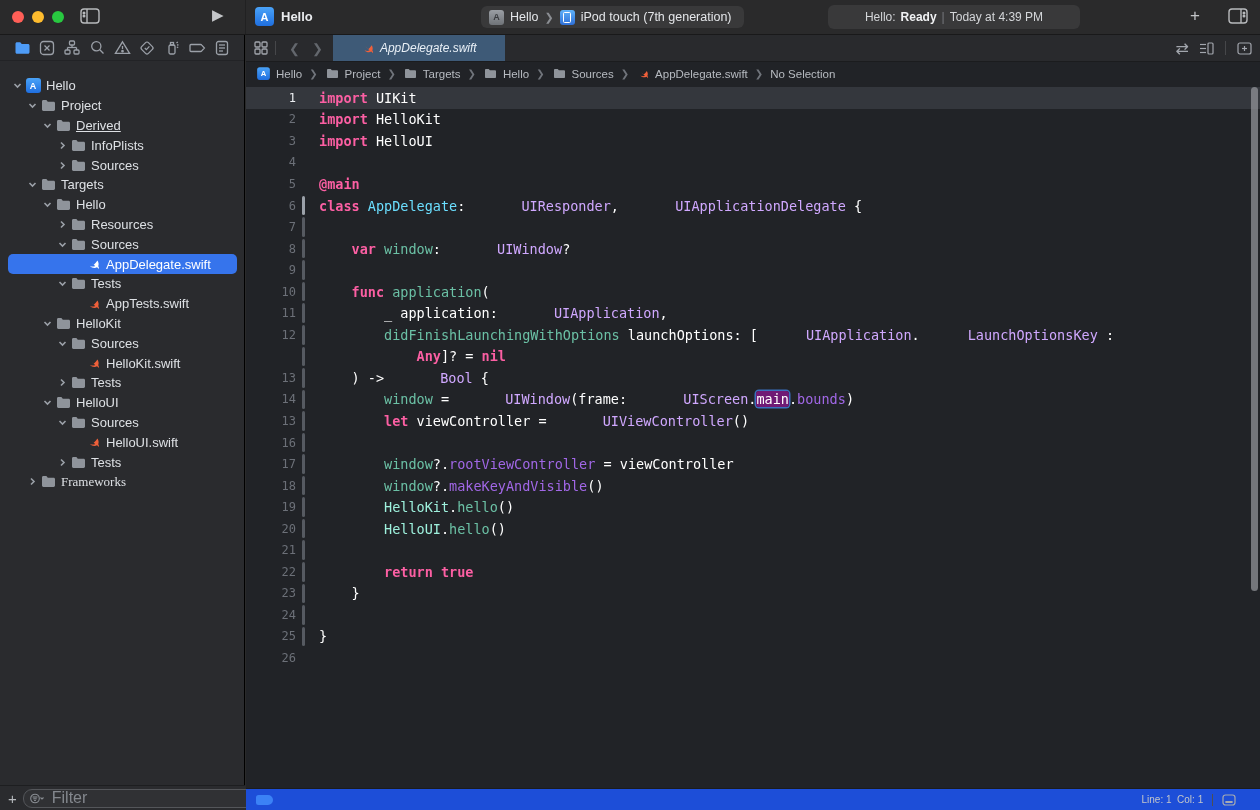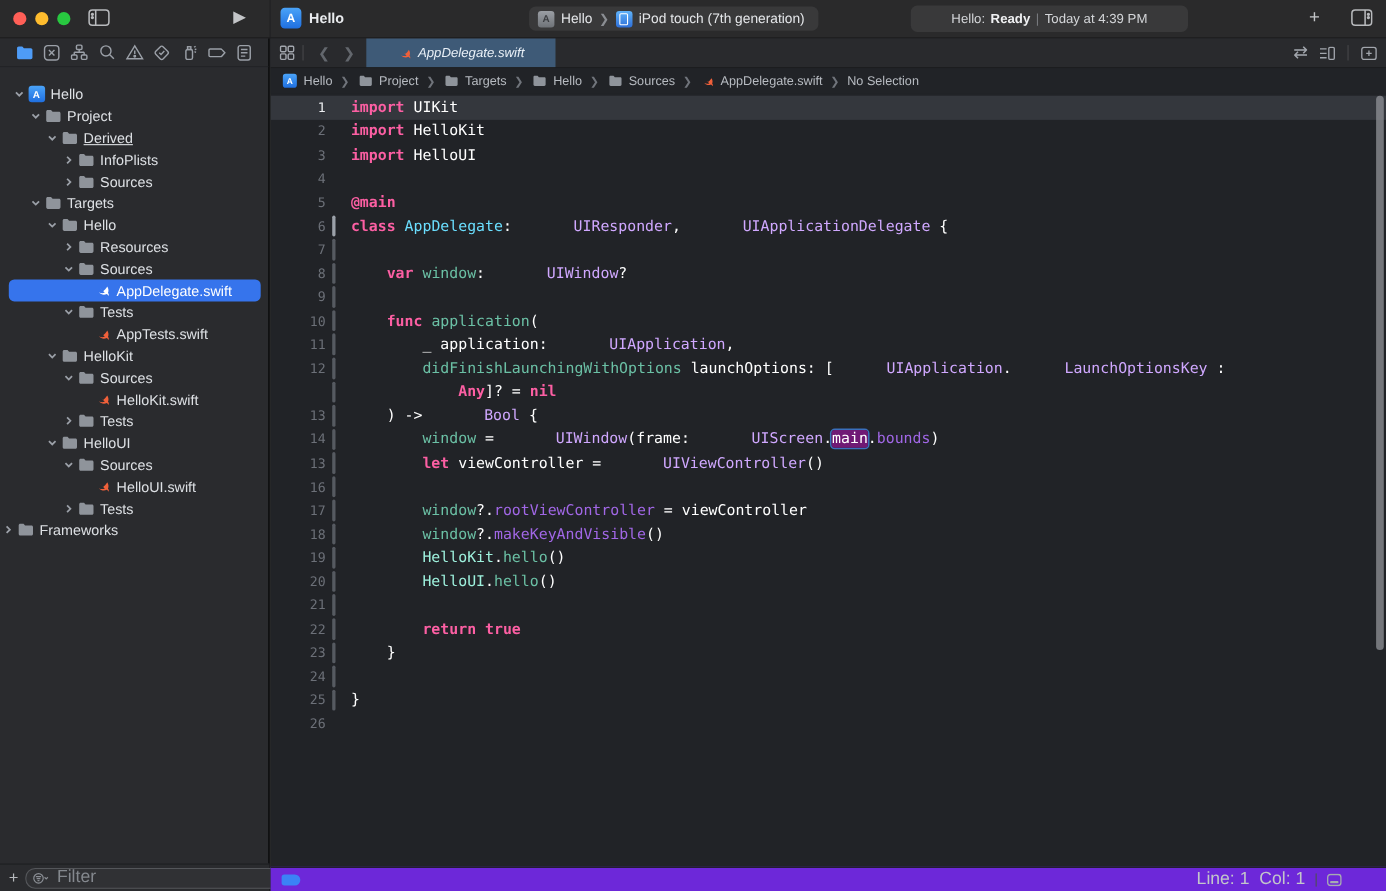--- a/index.html
+++ b/index.html
@@ -80,22 +80,22 @@
   .sg-k{color:#fc5fa3;font-weight:bold;}
   .sg-p{color:#ffffff;}
   .sg-t{color:#d0a8ff;margin-left:48px;}
   .sg-m{color:#a167e6;}
   .sg-d{color:#6bc0a5;}
   .sg-c{color:#9ef1dd;}
   .sg-y{color:#6bdfff;}
   .sg-hl{background:#701a75;color:#fff;border-radius:3px;box-shadow:0 0 0 1.5px #3a70bd;}
   #editor-scrollbar{position:absolute;right:2px;top:52px;width:7px;height:504px;border-radius:4px;background:#909398;opacity:.75;}
   
-  #editor-bottombar{position:absolute;left:0;bottom:0;width:100%;height:22px;background:#6d28d9;border-top:1px solid #1b1c1e;
-                    display:flex;align-items:center;padding:0 10px;box-sizing:border-box;font-size:16px;color:#c3c6ca;}
+  #editor-bottombar{position:absolute;left:0;bottom:0;width:100%;height:22px;background:#1d4ed8;border-top:1px solid #1b1c1e;
+                    display:flex;align-items:center;padding:0 10px;box-sizing:border-box;font-size:10px;color:#c3c6ca;}
   #breakpoint-pill-icon{width:17px;height:10px;background:#3b82f6;border-radius:3px 6px 6px 3px;}
   #bottom-right{margin-left:auto;display:flex;align-items:center;gap:9px;white-space:pre;}
   #bottom-right .bdiv{width:1px;height:12px;background:#4d4f53;}
   svg{display:block;}
 </style>
 </head>
 <body>
 
 <div id="app">
 
@@ -449,21 +449,21 @@
               <polyline points="3,1.5 6,4.5 3,7.5"></polyline>
             </svg>
           </span>
           <span class="ticon">
             <svg width="15" height="13" viewBox="0 0 15 13">
               <path fill="#8f949b" d="M1 2.5c0-.8.6-1.4 1.4-1.4h3l1.4 1.6h5.8c.8 0 1.4.6 1.4 1.4v6.4c0 .8-.6 1.4-1.4 1.4H2.4c-.8 0-1.4-.6-1.4-1.4z"></path>
             </svg>
           </span>
           <span class="lbl">Tests</span>
         </div>
-        <div class="tree-row" style="">
+        <div class="tree-row" style="padding-left: 25px; font-family: Liberation Serif, serif;">
           <span class="chev">
             <svg width="9" height="9" viewBox="0 0 9 9" fill="none" stroke="currentColor" stroke-width="1.6">
               <polyline points="3,1.5 6,4.5 3,7.5"></polyline>
             </svg>
           </span>
           <span class="ticon">
             <svg width="15" height="13" viewBox="0 0 15 13">
               <path fill="#8f949b" d="M1 2.5c0-.8.6-1.4 1.4-1.4h3l1.4 1.6h5.8c.8 0 1.4.6 1.4 1.4v6.4c0 .8-.6 1.4-1.4 1.4H2.4c-.8 0-1.4-.6-1.4-1.4z"></path>
             </svg>
           </span>

